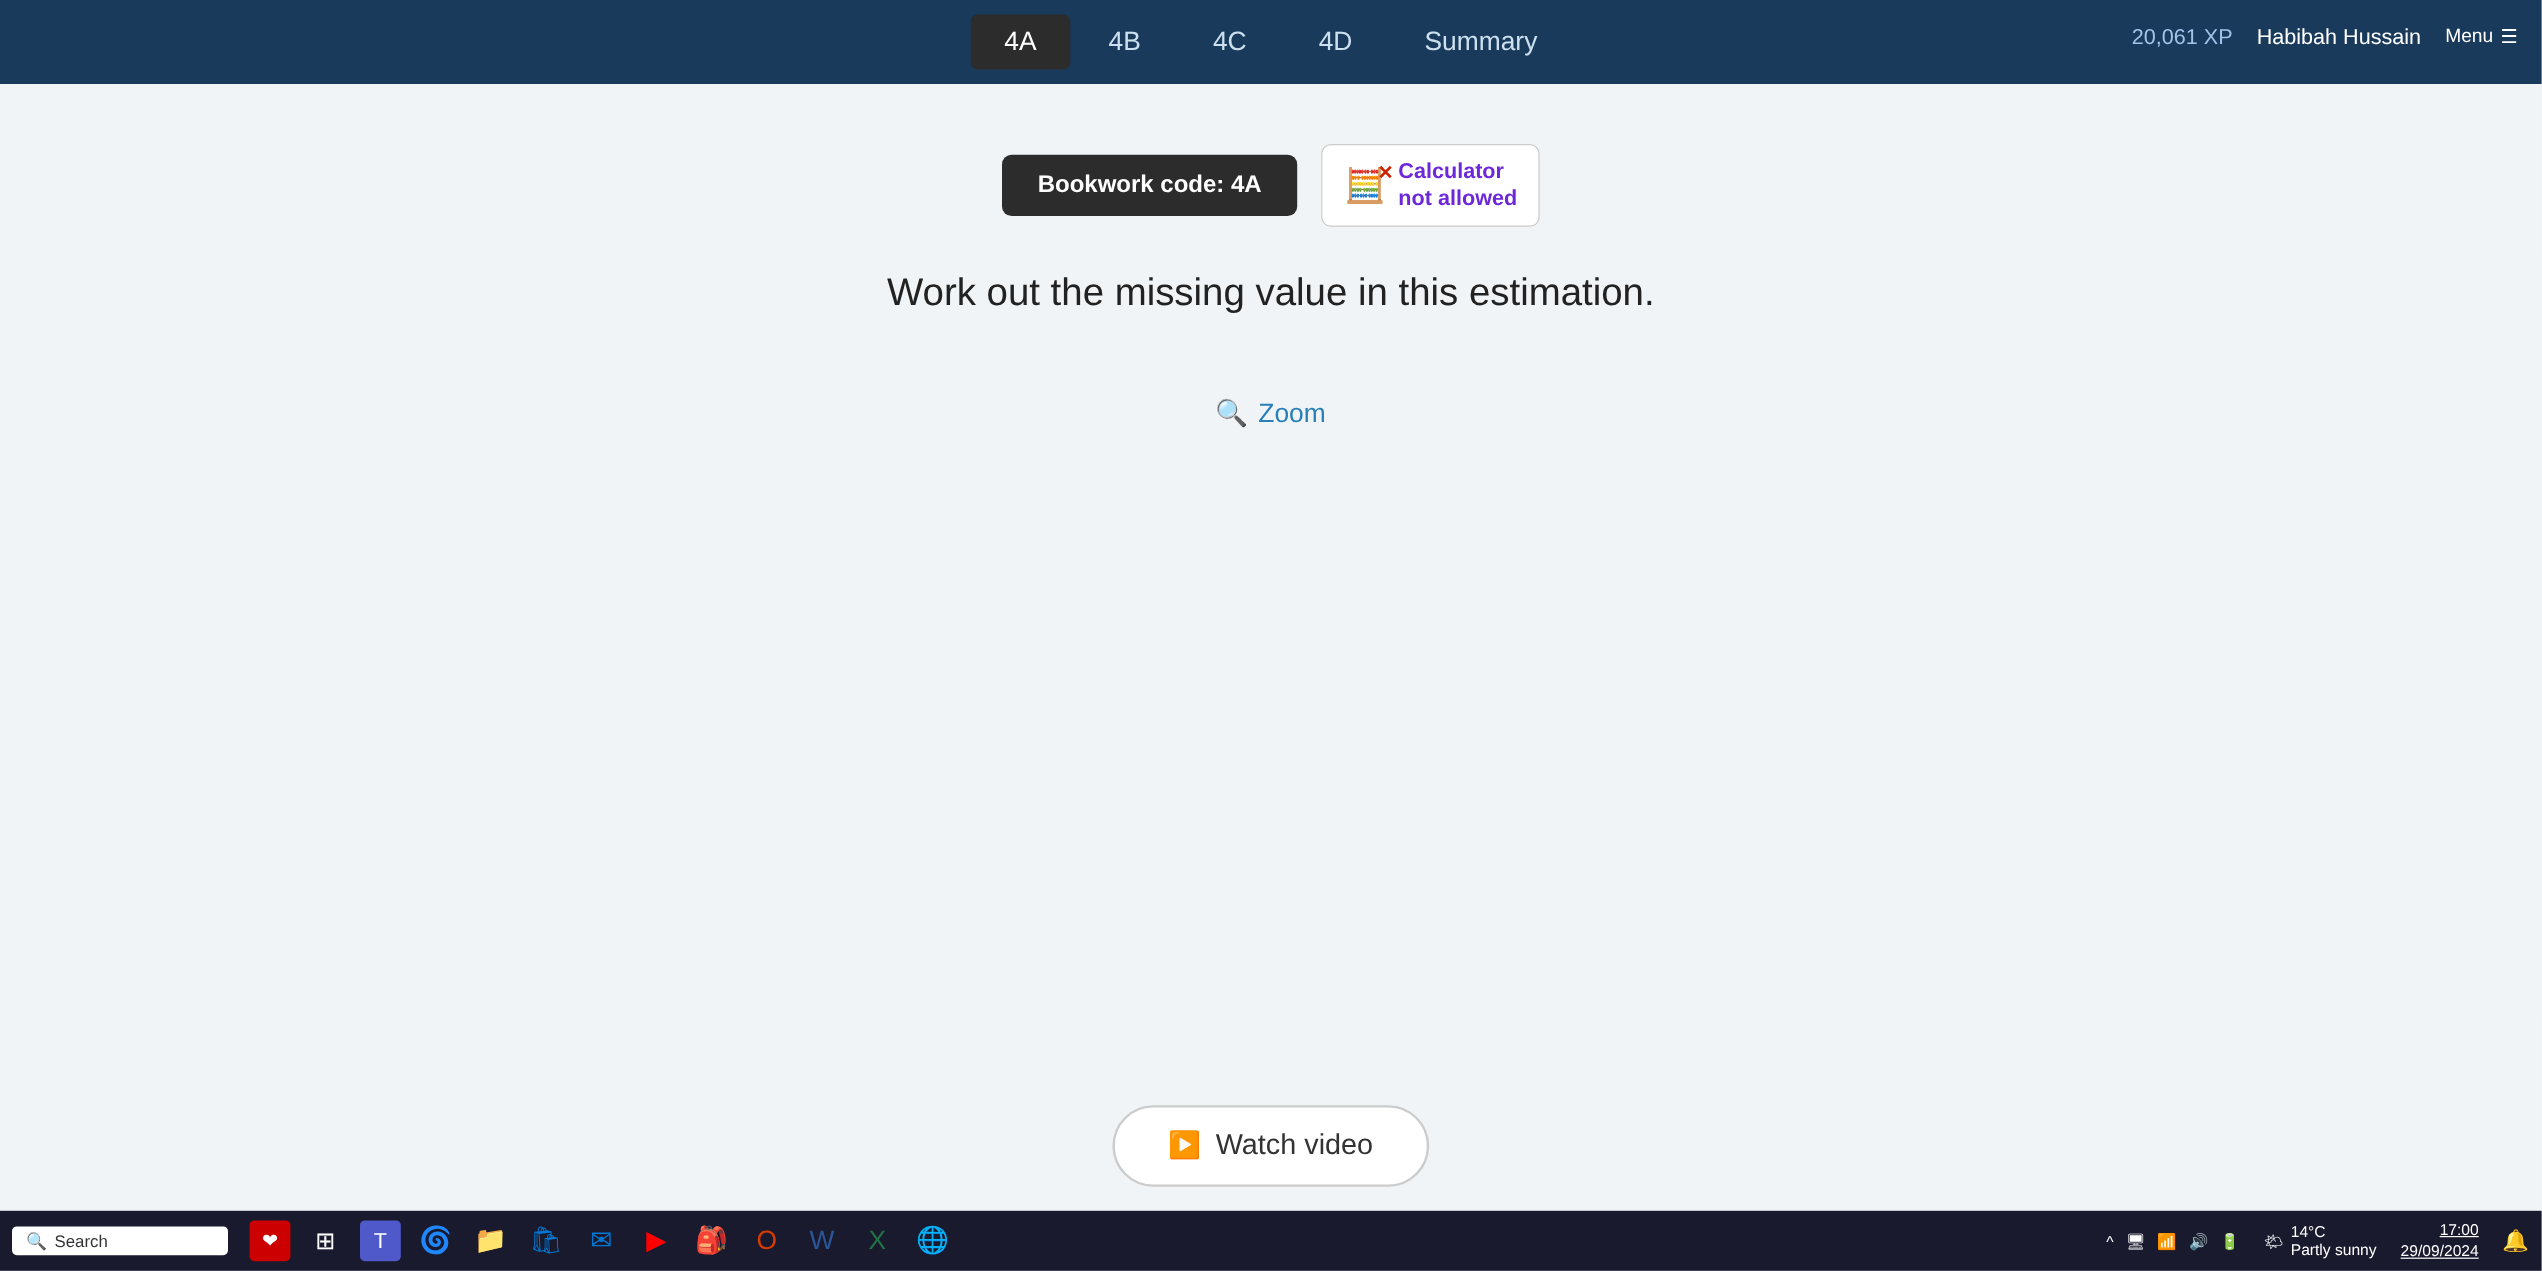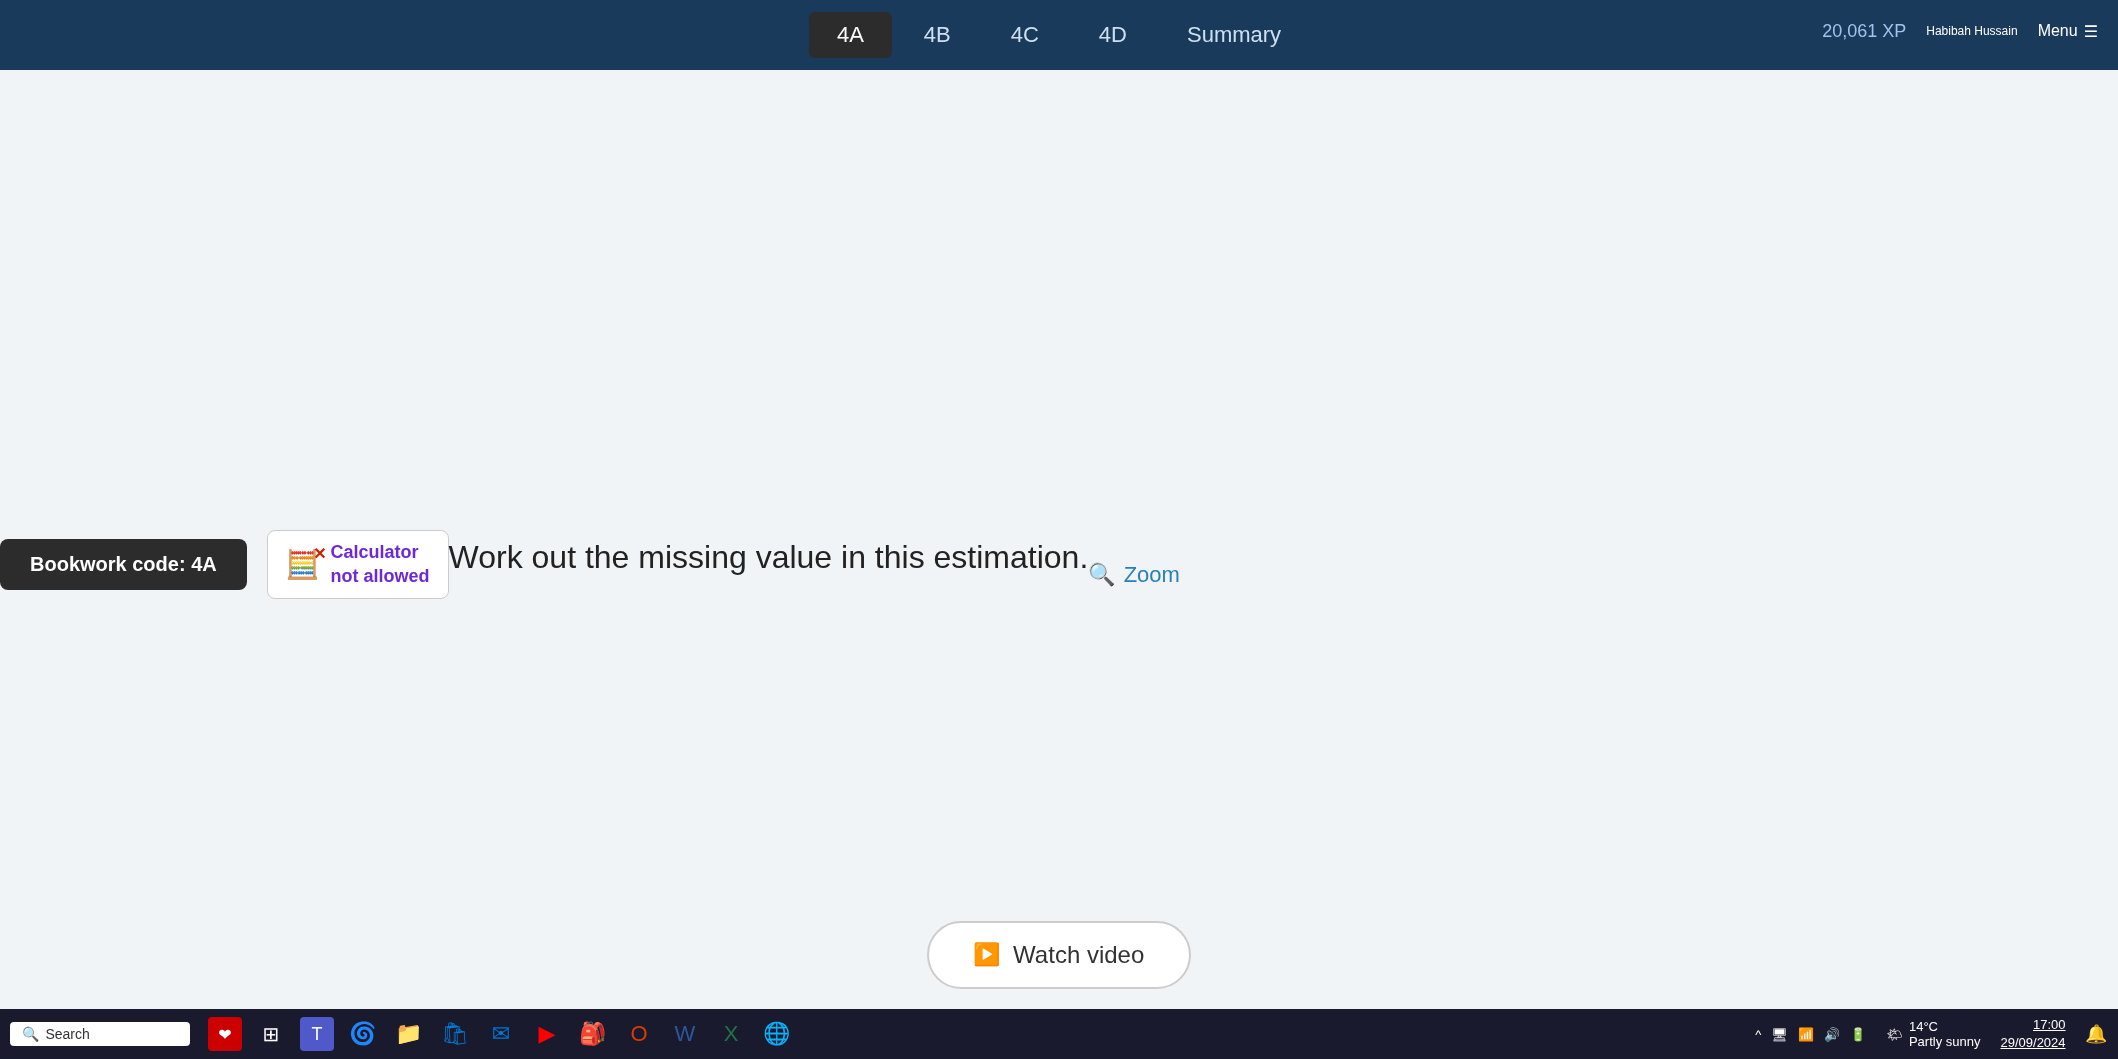--- a/index.html
+++ b/index.html
@@ -73,42 +73,42 @@
       font-size: 18px;
     }
 
     .xp-badge {
       color: #a0c4e8;
       font-size: 18px;
     }
 
     .username {
       color: white;
-      font-size: 12px;
+      font-size: 18px;
     }
 
     .menu-btn {
       color: white;
       font-size: 16px;
       cursor: pointer;
       display: flex;
       align-items: center;
       gap: 6px;
     }
 
     
     .main-content {
       position: absolute;
       top: 70px;
       left: 0;
       right: 0;
       bottom: 50px;
       background: #f0f4f7;
       display: flex;
-      flex-direction: row;
+      flex-direction: column;
       align-items: center;
     }
 
     
     .toolbar {
       display: flex;
       align-items: center;
       gap: 20px;
       margin-top: 50px;
     }

